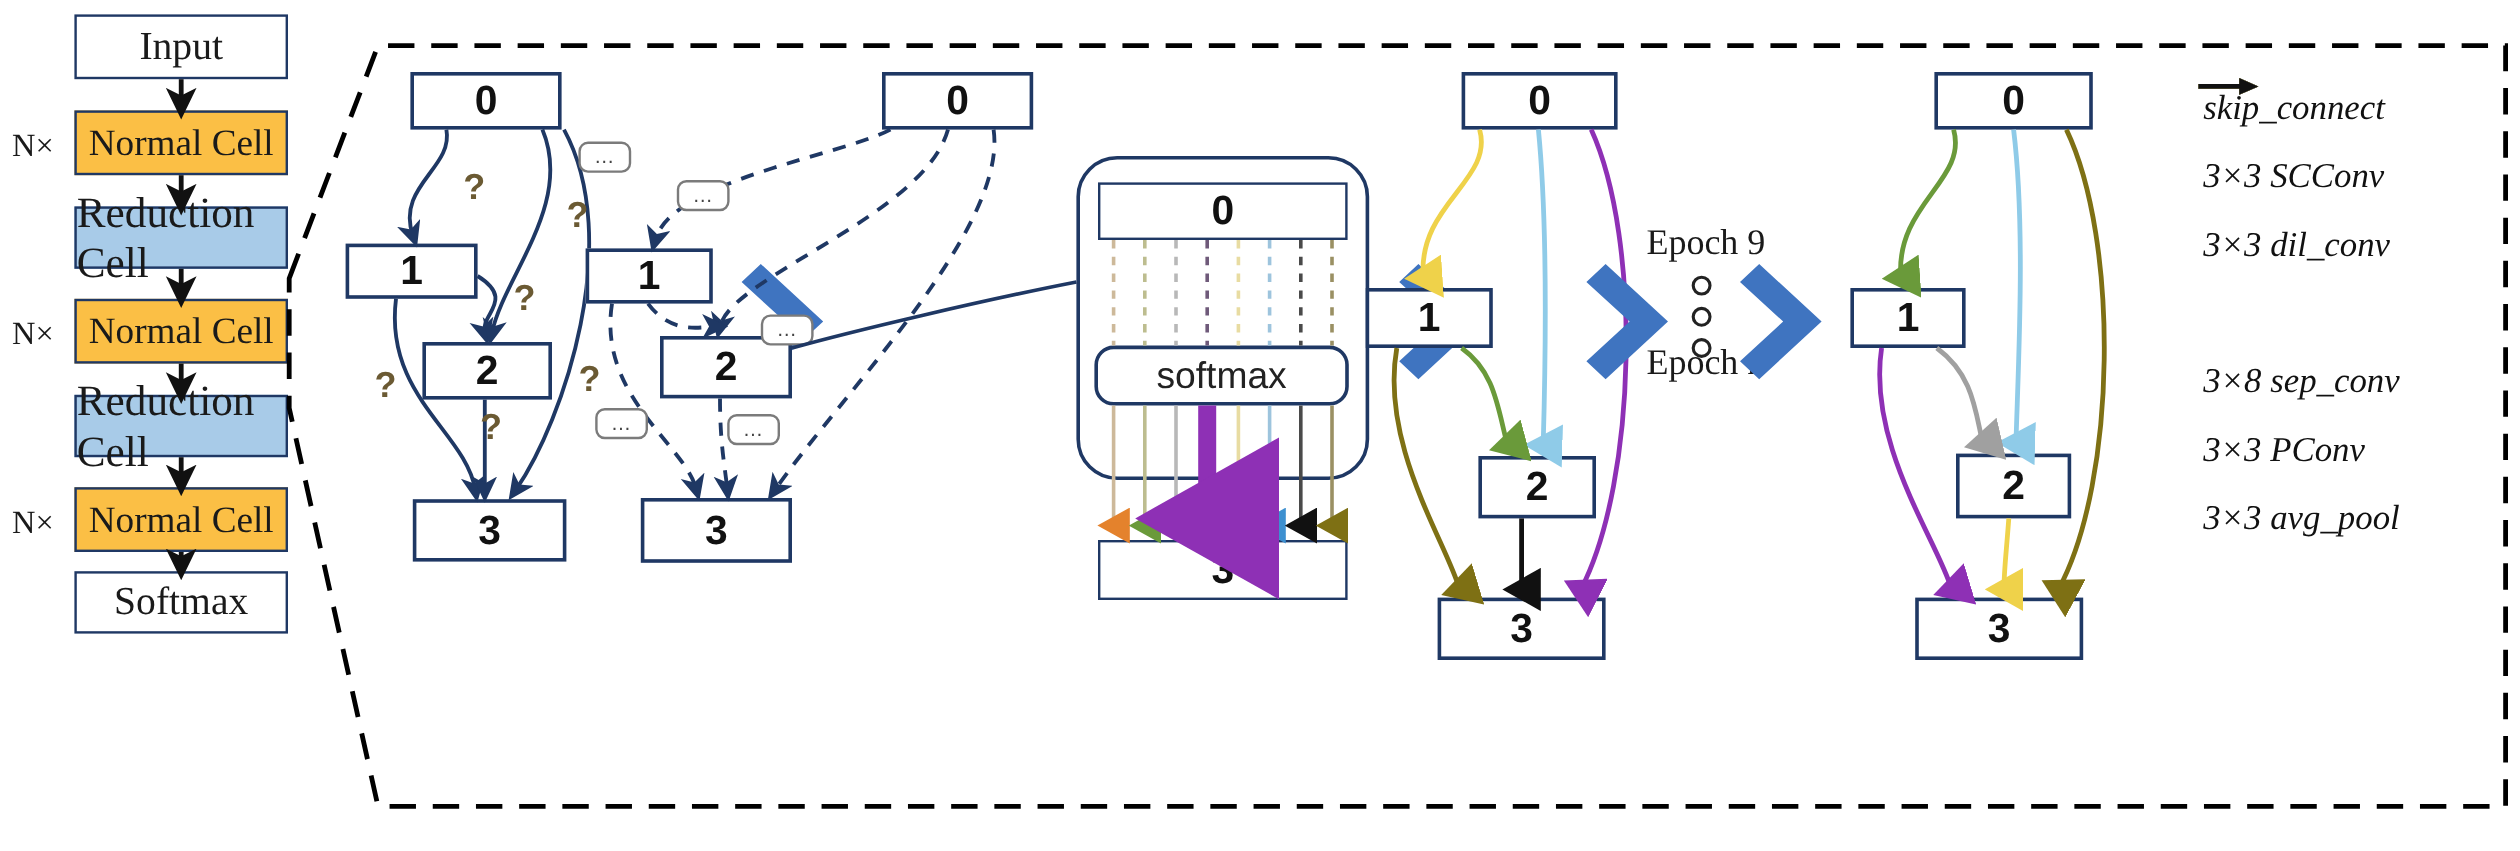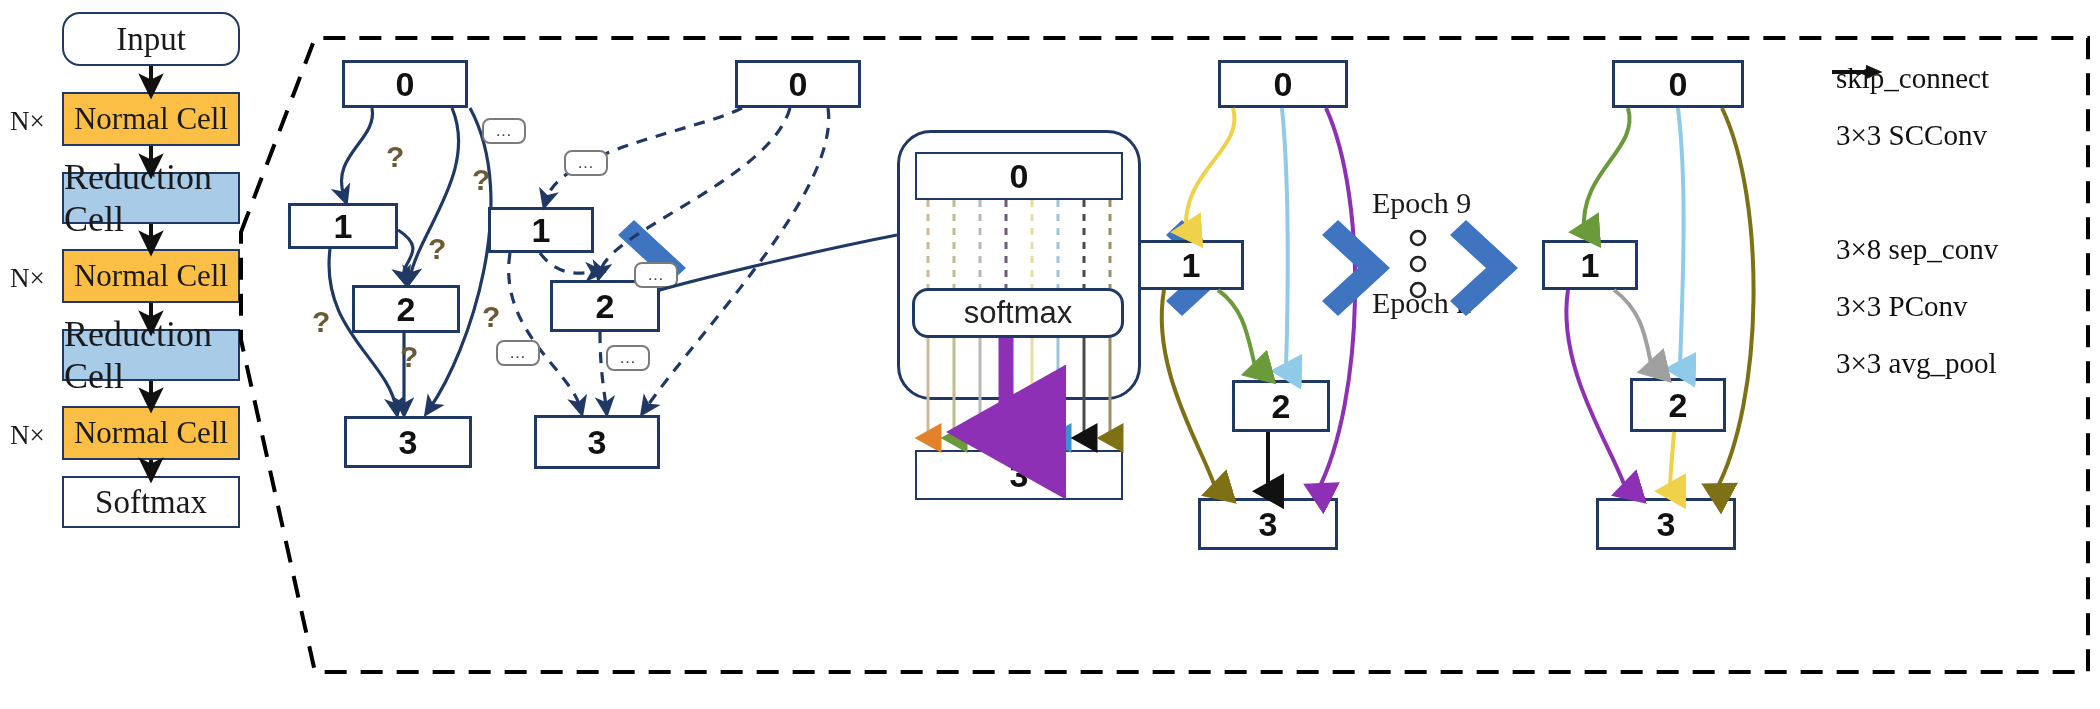--- a/index.html
+++ b/index.html
@@ -33,33 +33,33 @@
           font-family:"Liberation Sans",sans-serif;font-size:17px;color:#444;letter-spacing:1px;}
 
   
   .qm{position:absolute;font-family:"Liberation Sans",sans-serif;font-weight:bold;font-size:30px;color:#6b5a33;}
 
   
   .epoch{position:absolute;font-family:"Liberation Serif",serif;font-size:30px;color:#1a1a1a;white-space:nowrap;}
 
   
   .legend{position:absolute;left:1830px;top:62px;width:260px;}
-  .leg-row{display:flex;height:57px;}
+  .leg-row{display:flex;align-items:center;height:57px;font-style:italic;}
   .leg-arrow{width:56px;height:20px;flex:0 0 56px;}
   .leg-label{font-family:"Liberation Serif",serif;font-size:29px;color:#111;white-space:nowrap;padding-left:6px;}
 
   svg{position:absolute;left:0;top:0;overflow:visible;}
   .ovl{pointer-events:none;}
 </style>
 </head>
 <body>
 
 <div id="root">
 
-  <div class="macro-box macro-white" style="left:62px;top:12px;width:178px;height:54px;border-radius:18px;">
+  <div class="macro-box macro-white" style="left:62px;top:12px;width:178px;height:54px;">
     <span>Input</span>
   </div>
 
   <div class="nmul" style="left:10px;top:106px;">N×</div>
   <div class="macro-box macro-orange" style="left:62px;top:92px;width:178px;height:54px;">
     <span>Normal Cell</span>
   </div>
 
   <div class="macro-box macro-blue" style="left:62px;top:172px;width:178px;height:52px;">
     <span>Reduction Cell</span>
@@ -337,20 +337,27 @@
     </div>
 
     <div class="leg-row">
       <svg class="leg-arrow" viewBox="0 0 56 20">
         <line x1="2" y1="10" x2="38" y2="10" stroke="#e4822c" stroke-width="4"></line>
         <path d="M36,3 L52,10 L36,17 Z" fill="#e4822c"></path>
       </svg>
       <span class="leg-label">3×3 SCConv</span>
     </div>
 
+    <div class="leg-row">
+      <svg class="leg-arrow" viewBox="0 0 56 20">
+        <line x1="2" y1="10" x2="38" y2="10" stroke="#6a9a3a" stroke-width="4"></line>
+        <path d="M36,3 L52,10 L36,17 Z" fill="#6a9a3a"></path>
+      </svg>
+      <span class="leg-label">3×3 dil_conv</span>
+    </div>
 
     <div class="leg-row">
       <svg class="leg-arrow" viewBox="0 0 56 20">
         <line x1="2" y1="10" x2="38" y2="10" stroke="#6b21a8" stroke-width="4"></line>
         <path d="M36,3 L52,10 L36,17 Z" fill="#6b21a8"></path>
       </svg>
     </div>
 
     <div class="leg-row">
       <svg class="leg-arrow" viewBox="0 0 56 20">

